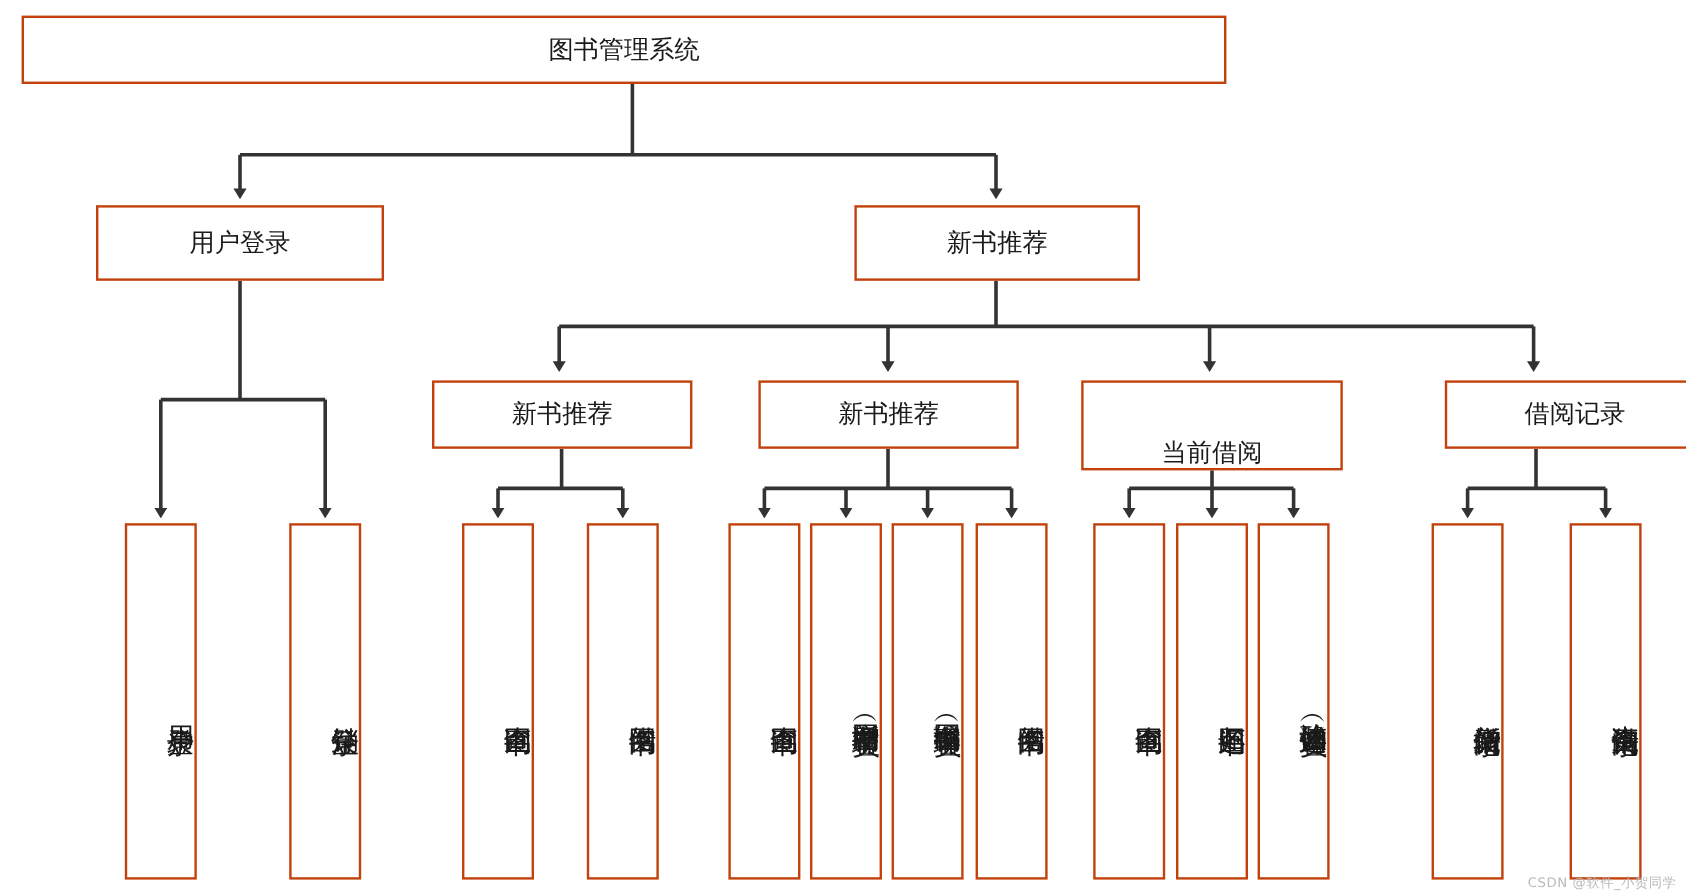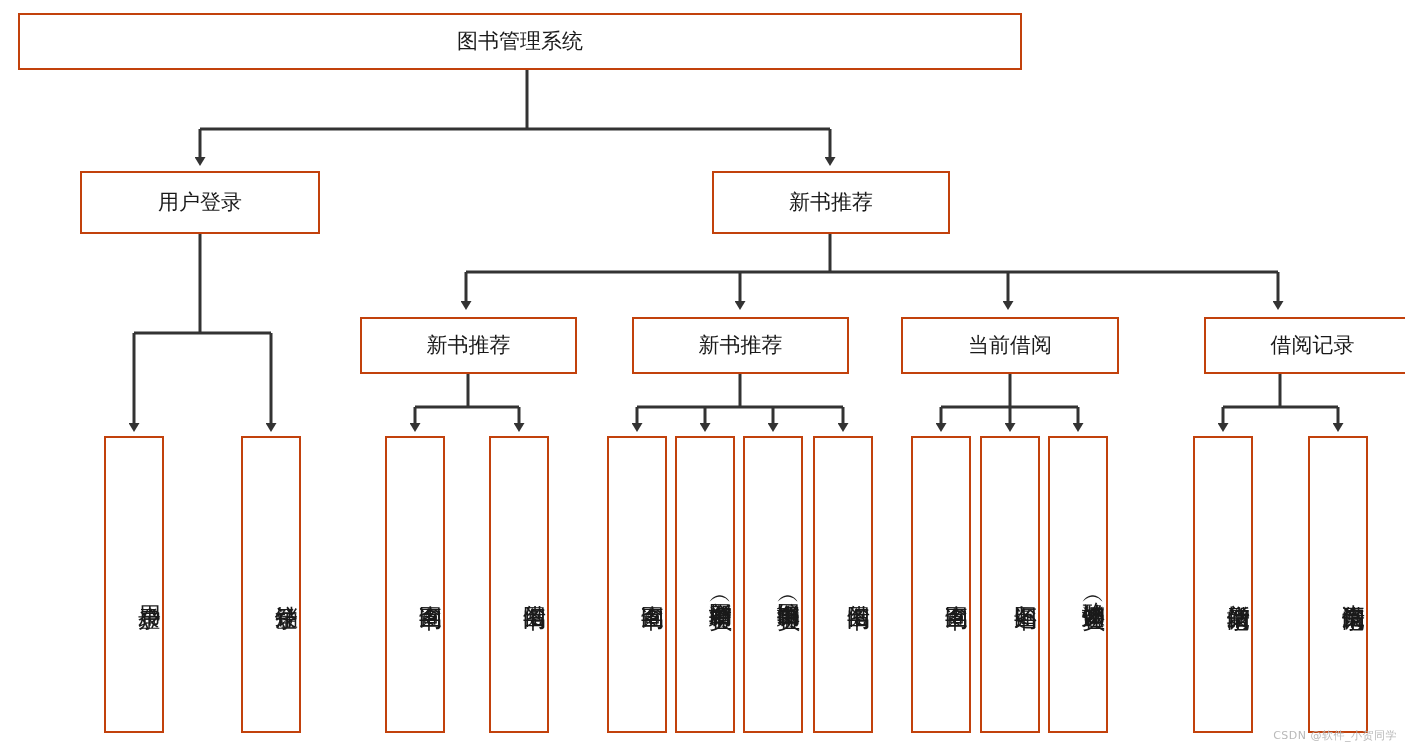--- a/index.html
+++ b/index.html
@@ -131,21 +131,21 @@
   <div class="node h" style="left:712px;top:171px;width:238px;height:63px;">
     <span class="lbl">新书推荐</span>
   </div>
 
   <div class="node h" style="left:360px;top:317px;width:217px;height:57px;">
     <span class="lbl">新书推荐</span>
   </div>
   <div class="node h" style="left:632px;top:317px;width:217px;height:57px;">
     <span class="lbl">新书推荐</span>
   </div>
-  <div class="node h" style="left:901px;top:317px;width:218px;height:57px;">
+  <div class="node h" style="left:901px;top:317px;width:218px;height:75px;align-items:flex-end;">
     <span class="lbl">当前借阅</span>
   </div>
   <div class="node h" style="left:1204px;top:317px;width:217px;height:57px;">
     <span class="lbl">借阅记录</span>
   </div>
 
   <div class="node v" style="left:104px;top:436px;width:60px;height:297px;">
     <span class="lbl">用户登录</span>
   </div>
   <div class="node v" style="left:241px;top:436px;width:60px;height:297px;">

